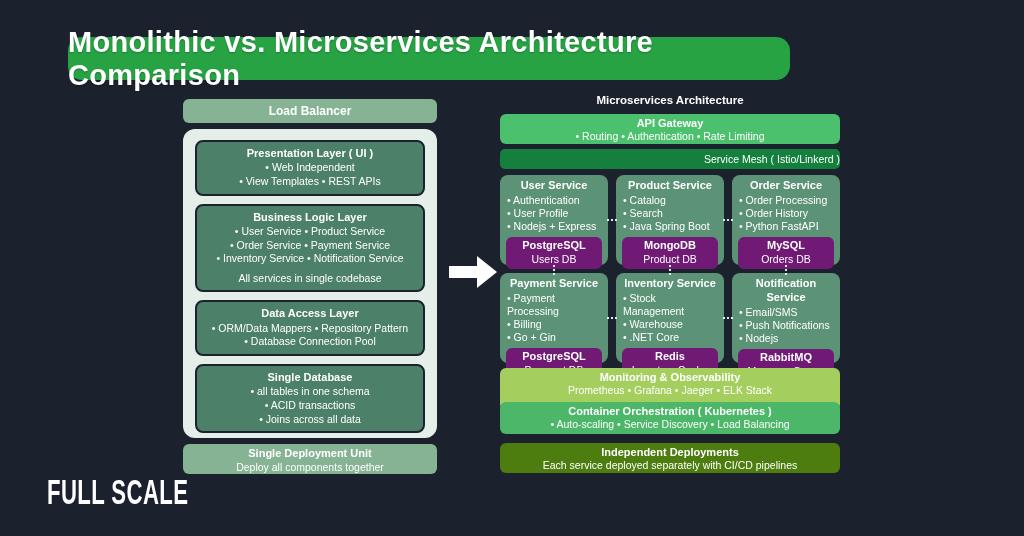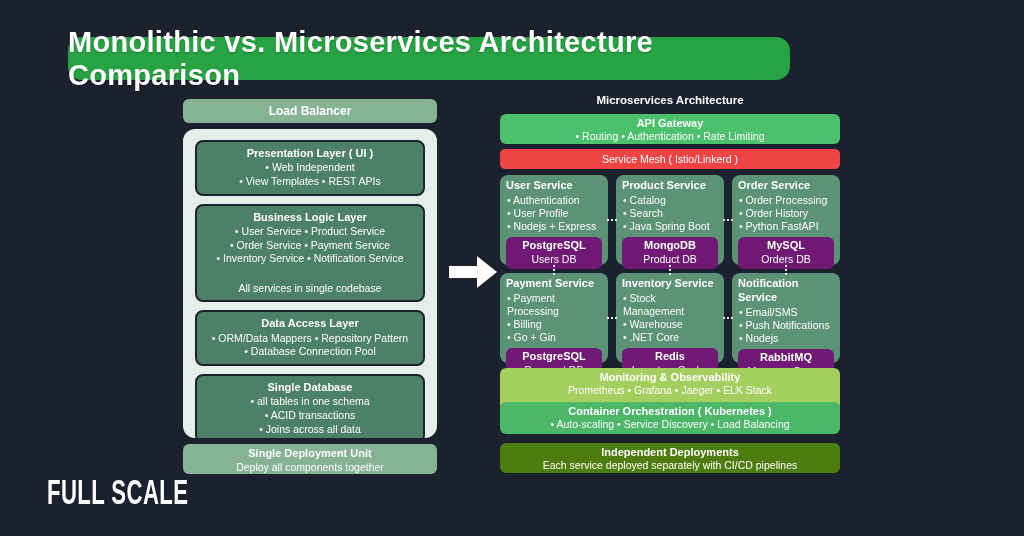--- a/index.html
+++ b/index.html
@@ -33,21 +33,21 @@
     background:#e3efe8;border-radius:12px;
     padding:11px 12px;overflow:hidden;
   }
   .layer{
     background:#4d8068;border:2px solid #1c212e;border-radius:8px;
     color:#fff;text-align:center;
     padding:4px 3px 5px;margin-bottom:8px;
     font-size:10.5px;line-height:1.3;
   }
   .layer-title{font-size:11px;font-weight:bold;margin-bottom:1px;}
-  .biz-note{margin-top:16px;}
+  .biz-note{margin-top:6px;}
   .sdu-box{
     left:183px;top:444px;width:254px;height:30px;
     background:#85b394;border-radius:6px;
     text-align:center;padding-top:2px;
     font-size:10.5px;line-height:1.3;
   }
 
   
   .arrow{left:449px;top:252px;width:50px;height:40px;}
 
@@ -56,33 +56,33 @@
     left:500px;top:94px;width:340px;text-align:center;
     font-size:11.5px;font-weight:bold;
   }
   .api-gw{
     left:500px;top:114px;width:340px;height:30px;
     background:#4cc16d;border-radius:6px;text-align:center;
     padding-top:2px;font-size:10.5px;line-height:1.3;
   }
   .mesh{
     left:500px;top:149px;width:340px;height:20px;
-    background:#ef4444;border-radius:5px;text-align:center;
+    background:#15803d;border-radius:5px;text-align:right;
     font-size:10.5px;line-height:20px;
   }
   .svc-grid{
     left:500px;top:175px;width:340px;
     display:grid;grid-template-columns:repeat(3,1fr);
     grid-auto-rows:90px;column-gap:8px;row-gap:8px;
   }
   .svc{
     background:#5c9377;border-radius:8px;
     padding:4px 6px;font-size:10.5px;line-height:1.25;
   }
-  .svc-title{text-align:left;font-size:11px;font-weight:bold;margin-bottom:1px;}
+  .svc-title{text-align:center;font-size:11px;font-weight:bold;margin-bottom:1px;}
   .svc-li{text-align:left;padding-left:1px;}
   .svc-db{
     background:#701a75;border-radius:6px;text-align:center;
     margin-top:4px;padding:2px 2px 3px;
   }
   .db-name{font-weight:bold;font-size:11px;}
   .vdot{position:absolute;width:0;height:10px;border-left:2px dotted #e3eaec;}
   .hdot{position:absolute;height:0;width:10px;border-top:2px dotted #e3eaec;}
 
   .wide-box{

